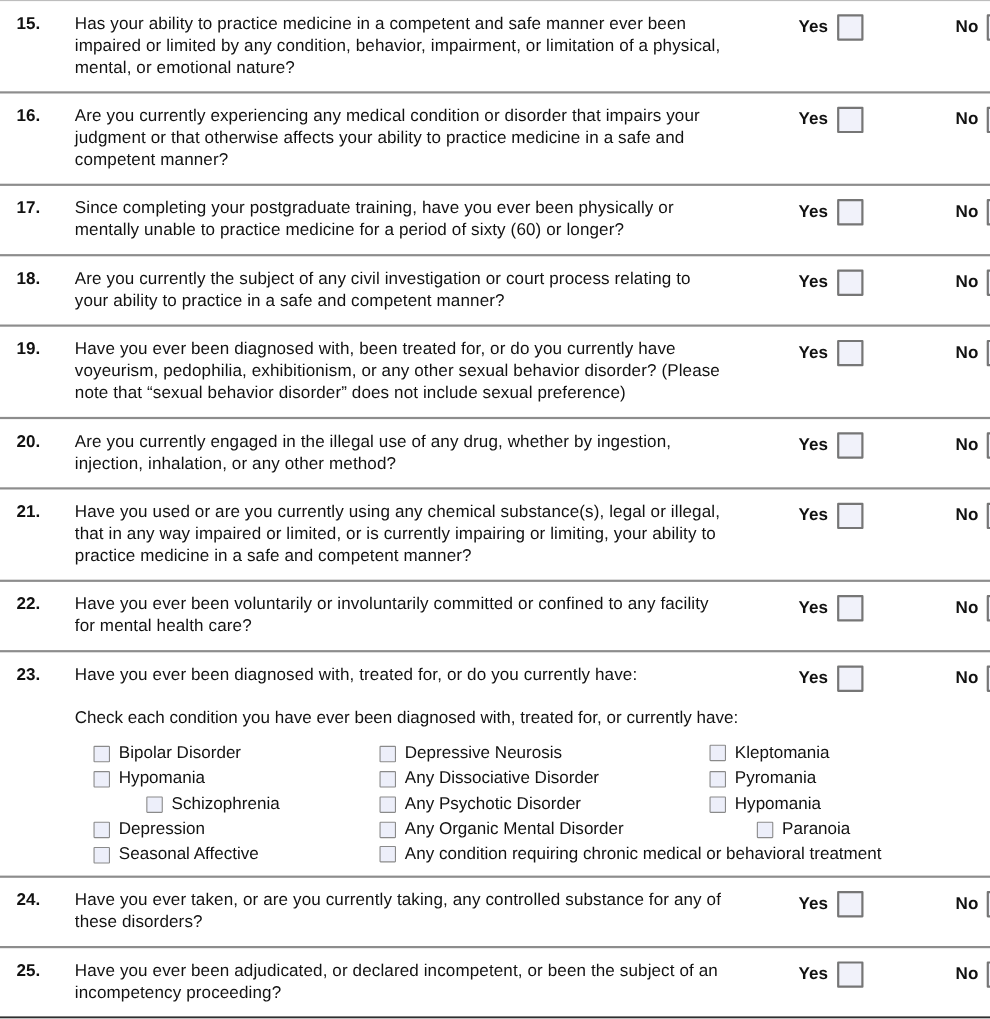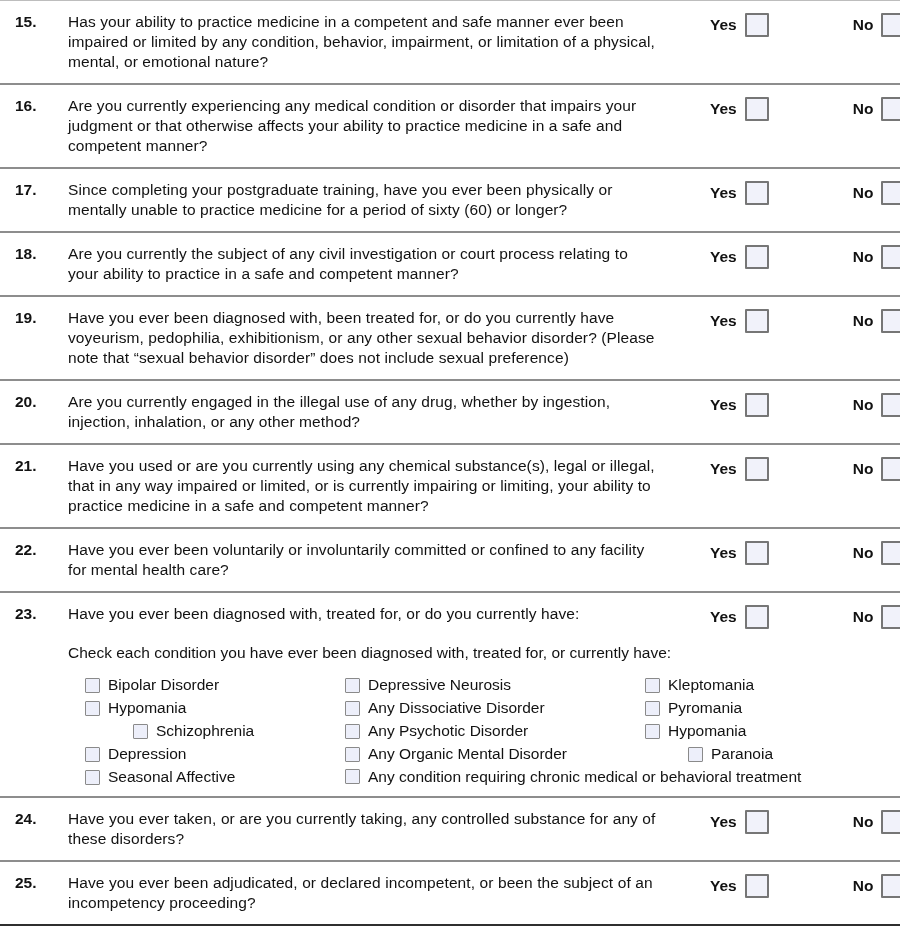--- a/index.html
+++ b/index.html
@@ -58,20 +58,21 @@
     margin-left: 8px;
     box-sizing: content-box;
   }
   .no-group {
     margin-left: 68px;
     display: inline-flex;
     padding-left: 16px;
   }
   .yes-group {
     display: inline-flex;
+    margin-left: 16px;
   }
   .sub-block {
     grid-column: 2 / 4;
   }
   .instruction {
     font-size: 15.5px;
     line-height: 20px;
     margin-top: 14px;
   }
   .cond-grid {
@@ -266,21 +267,21 @@
                 <span class="cond-label">Bipolar Disorder</span>
               </span>
             </div>
             <div class="cond-cell c2">
               <span class="cond-item" style="display: inline-flex; align-items: center;">
                 <span class="cond-cb"></span>
                 <span class="cond-label">Depressive Neurosis</span>
               </span>
             </div>
             <div class="cond-cell c3">
-              <span class="cond-item" style="display: inline-flex; align-items: flex-end;">
+              <span class="cond-item" style="display: inline-flex; align-items: flex-start;">
                 <span class="cond-cb"></span>
                 <span class="cond-label">Kleptomania</span>
               </span>
             </div>
           </div>
           <div class="cond-row">
             <div class="cond-cell c1">
               <span class="cond-item" style="display: inline-flex; align-items: center;">
                 <span class="cond-cb"></span>
                 <span class="cond-label">Hypomania</span>

